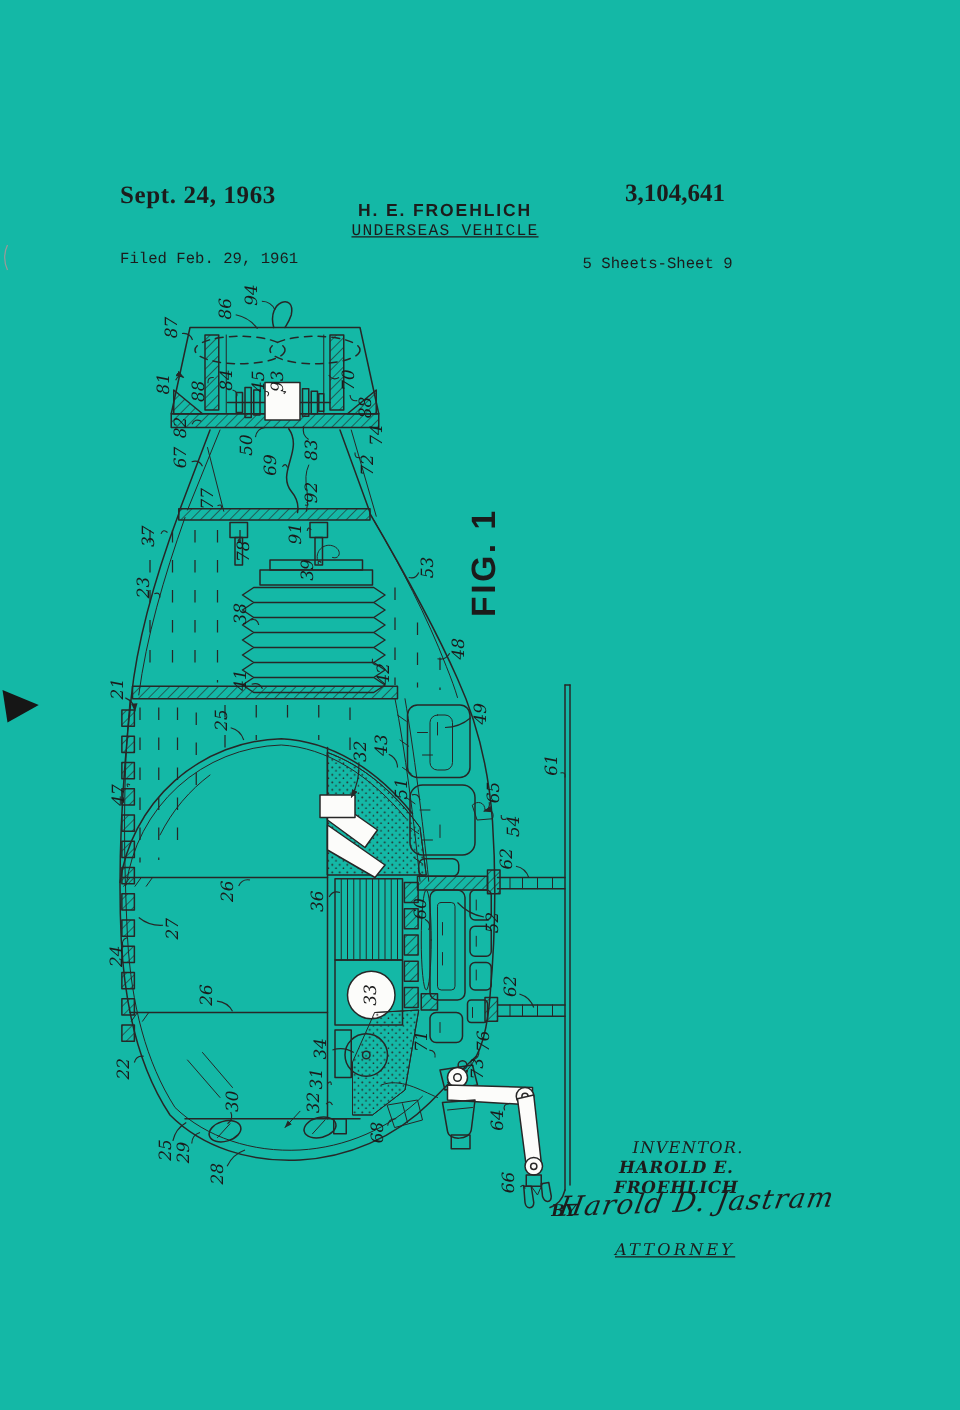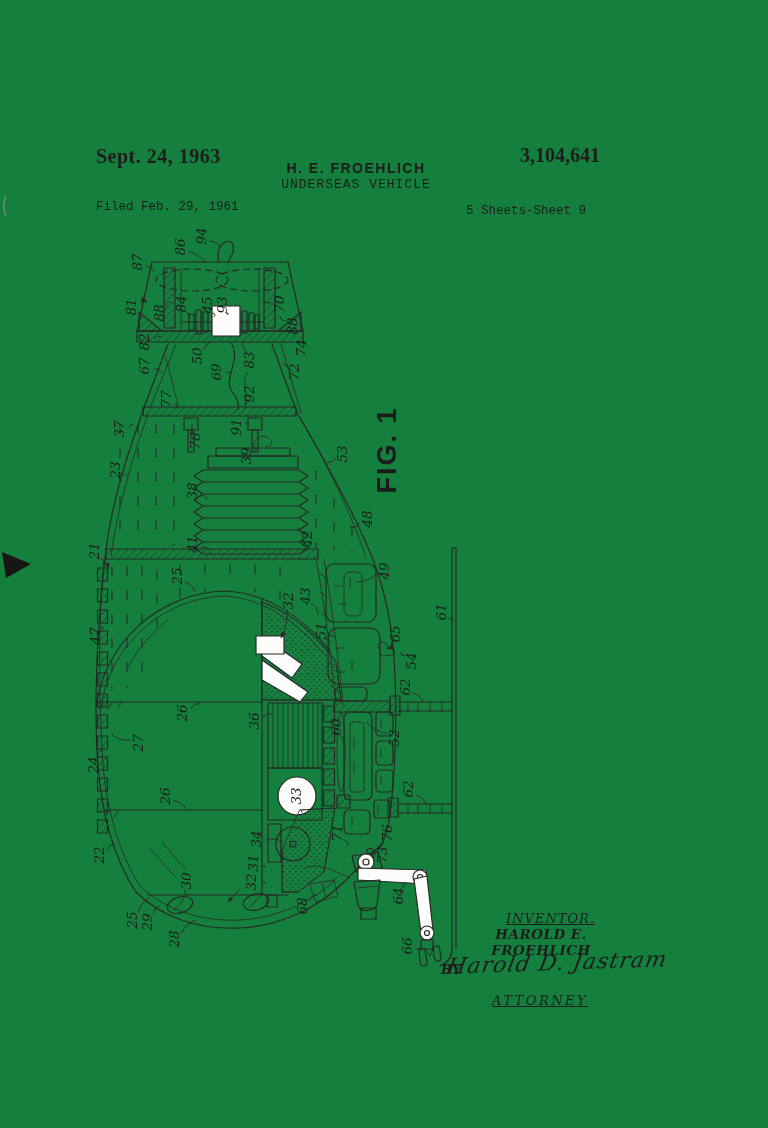--- a/index.html
+++ b/index.html
@@ -1,27 +1,27 @@
 <!DOCTYPE html>
 <html><head>
 <meta charset="utf-8">
 <style>
   html,body{margin:0;padding:0;background:#e8e8e6;}
-  .page{position:relative;width:768px;height:1128px;background:#15803d;margin:0 auto;
+  .page{position:relative;width:768px;height:1128px;background:#14b8a6;margin:0 auto;
         font-family:"Liberation Serif",serif;color:#1c1c1c;overflow:hidden;}
   .abs{position:absolute;}
   .h-date{left:96px;top:145px;font:bold 20px "Liberation Serif",serif;letter-spacing:.5px;}
   .h-inv{left:256px;top:160px;width:200px;text-align:center;
          font:bold 14px "Liberation Sans",sans-serif;letter-spacing:1.5px;}
-  .h-num{left:500px;top:144px;width:100px;text-align:right;font:bold 20px "Liberation Serif",serif;}
+  .h-num{left:500px;top:144px;width:100px;font:bold 20px "Liberation Serif",serif;}
   .h-title{left:254px;top:177px;width:204px;text-align:center;
-           font:13px "Liberation Mono",monospace;letter-spacing:1px;}
+           font:13px "Liberation Mono",monospace;letter-spacing:1px;text-decoration:underline;}
   .h-filed{left:96px;top:200px;font:12.5px "Liberation Mono",monospace;}
   .h-sheet{left:466px;top:204px;font:12.5px "Liberation Mono",monospace;}
-  .sig-cap{left:506px;top:911px;font:italic 13px "DejaVu Serif",serif;letter-spacing:1px;text-decoration:underline;}
+  .sig-cap{left:506px;top:911px;font:italic 13px "DejaVu Serif",serif;letter-spacing:1px;}
   .sig-name{left:448px;top:926px;width:186px;text-align:center;
             font:italic bold 13.5px "DejaVu Serif",serif;letter-spacing:.5px;}
   .sig-by{left:441px;top:962px;font:italic bold 13px "DejaVu Serif",serif;}
   .sig-script{left:448px;top:950px;font:italic 22px "DejaVu Serif",serif;
               transform:skewX(-12deg) rotate(-2deg);letter-spacing:1px;}
   .sig-att{left:492px;top:993px;font:italic 13px "DejaVu Serif",serif;letter-spacing:2.5px;text-decoration:underline;}
   svg#fig1{position:absolute;left:0;top:0;}
   #fig1 g.s *{fill:none;stroke:#272727;stroke-width:1.2;stroke-linecap:round;stroke-linejoin:round;}
   #fig1 g.s .thin{stroke-width:.8;}
   #fig1 g.s .hatchf{fill:url(#h1);}

